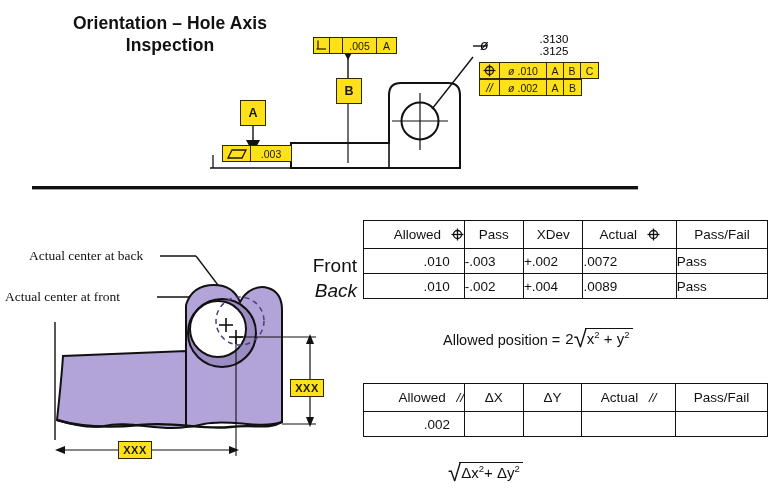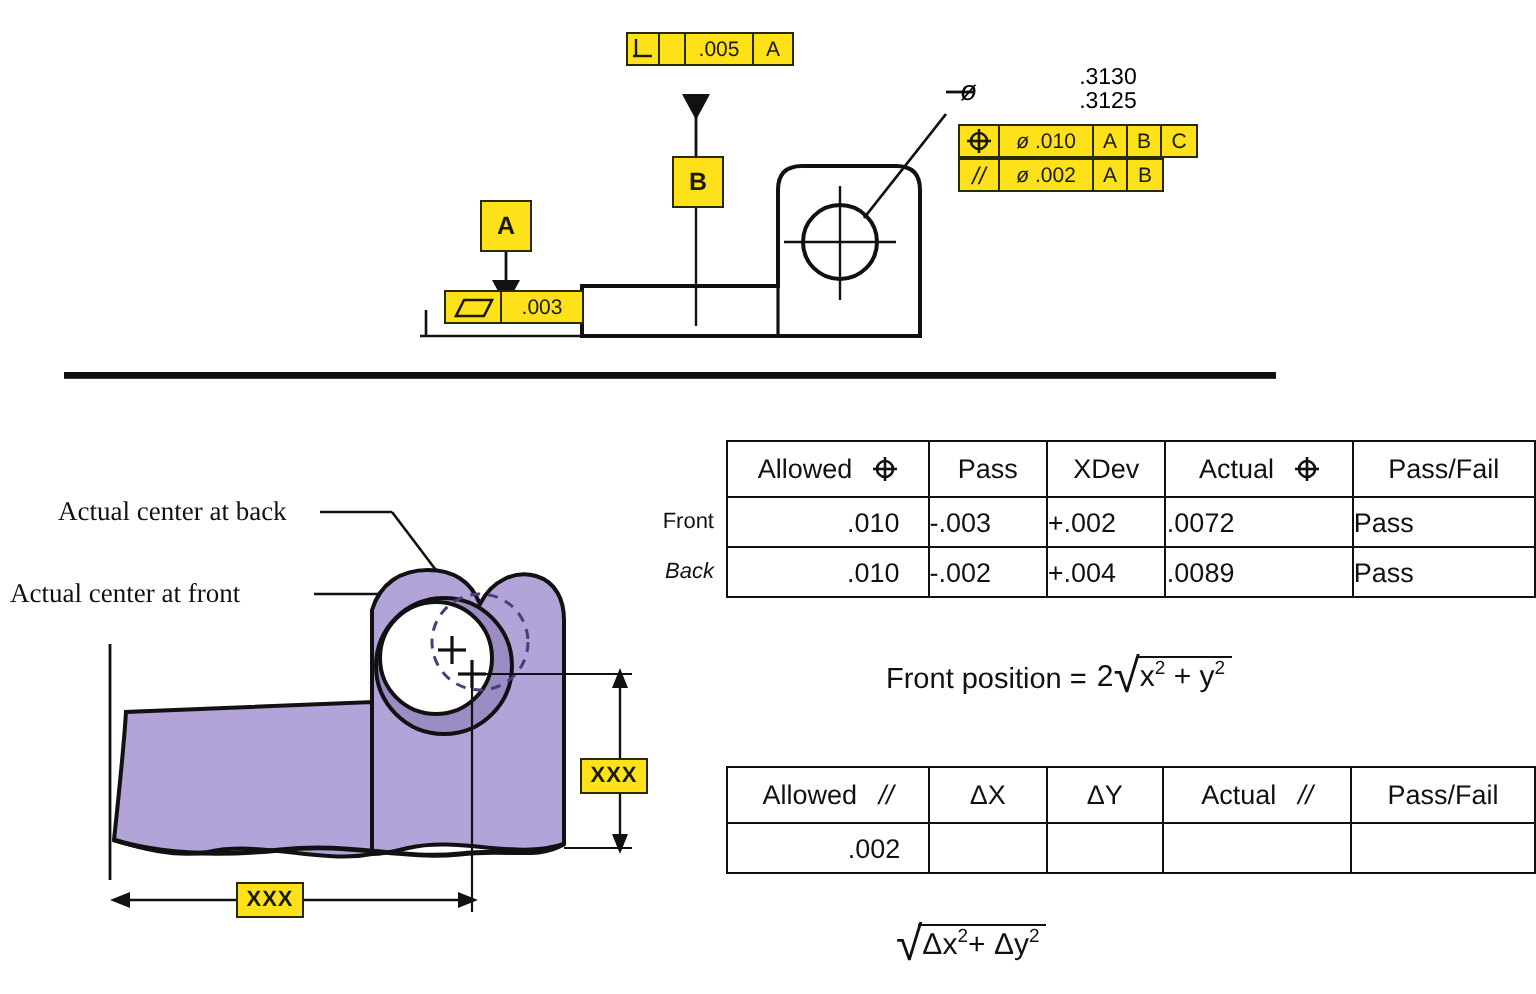--- a/index.html
+++ b/index.html
@@ -65,31 +65,31 @@
     font-weight:normal;
     padding:0;
     height:25px;
     text-align:center;
     white-space:nowrap;
   }
   table.gdt thead th{
     height:28px;
     font-size:13.5px;
   }
-  table.gdt .c-allowed{width:105px;text-align:center;}
+  table.gdt .c-allowed{width:105px;text-align:right;}
   table.gdt .c-x{width:63px;}
   table.gdt .c-y{width:63px;}
   table.gdt .c-actual{width:98px;}
   table.gdt .c-pf{width:96px;}
   table.gdt td.val{padding-right:14px;text-align:right;}
   table.gdt td.valc{text-align:left;}
 
   .rowlabel{
     position:absolute;
-    font-size:11px;color:#111;
+    font-size:19px;color:#111;
     text-align:right;
   }
 
   
   .formula{
     position:absolute;
     font-size:14.5px;color:#111;
     white-space:nowrap;
     display:flex;align-items:flex-end;
   }
@@ -120,21 +120,22 @@
 
   svg{position:absolute;left:0;top:0;overflow:visible;}
   .ln{stroke:#111;fill:none;}
 </style>
 </head>
 <body>
 
 <div class="stage">
 
   <div class="title">
-    <br>
+    <span>Orientation – Hole Axis</span><br>
+    <span>Inspection</span>
   </div>
 
   <svg width="768" height="497">
 
     <line class="ln" x1="348" y1="48" x2="348" y2="78" stroke-width="1.4"></line>
     <polygon points="341,47 355,47 348,60" fill="#111"></polygon>
 
     <line class="ln" x1="348" y1="104" x2="348" y2="163" stroke-width="1.2"></line>
 
     <line class="ln" x1="253" y1="126" x2="253" y2="142" stroke-width="1.4"></line>
@@ -151,21 +152,21 @@
 
     <line class="ln" x1="392" y1="121" x2="448" y2="121" stroke-width="1.2"></line>
     <line class="ln" x1="420" y1="93" x2="420" y2="150" stroke-width="1.2"></line>
 
     <line class="ln" x1="432" y1="109" x2="473" y2="57" stroke-width="1.4"></line>
     <line class="ln" x1="473" y1="46" x2="487" y2="46" stroke-width="1.4"></line>
 
     <rect x="32" y="186" width="606" height="3.4" fill="#111"></rect>
   </svg>
 
-  <div class="fcf" style="left:313px;top:16px;">
+  <div class="fcf" style="left:313px;top:37px;">
     <div class="cell" style="width:16px;">
       <svg width="11" height="11" viewBox="0 0 11 11" style="position:relative;">
         <line x1="2" y1="0.5" x2="2" y2="9" stroke="#1a1a00" stroke-width="1.2"></line>
         <line x1="0.5" y1="9" x2="10" y2="9" stroke="#1a1a00" stroke-width="1.2"></line>
       </svg>
     </div>
     <div class="cell" style="width:13px;"></div>
     <div class="cell" style="width:34px;">.005</div>
     <div class="cell" style="width:19px;">A</div>
   </div>
@@ -339,21 +340,21 @@
         <td class="val">.010</td>
         <td class="valc">-.002</td>
         <td class="valc">+.004</td>
         <td class="valc">.0089</td>
         <td class="valc">Pass</td>
       </tr>
     </tbody>
   </table>
 
   <div class="formula" style="left:443px;top:328px;">
-    <span class="lead">Front position = </span>
+    <span class="lead">Allowed position = </span>
     <span class="mult">2</span>
     <span class="radic">
       <span class="sign">√</span>
       <span class="under">
         <span>x</span><sup class="ex">2</sup><span> + </span><span>y</span><sup class="ex">2</sup>
       </span>
     </span>
   </div>
 
   <table class="gdt" style="left:363px;top:383px;">

